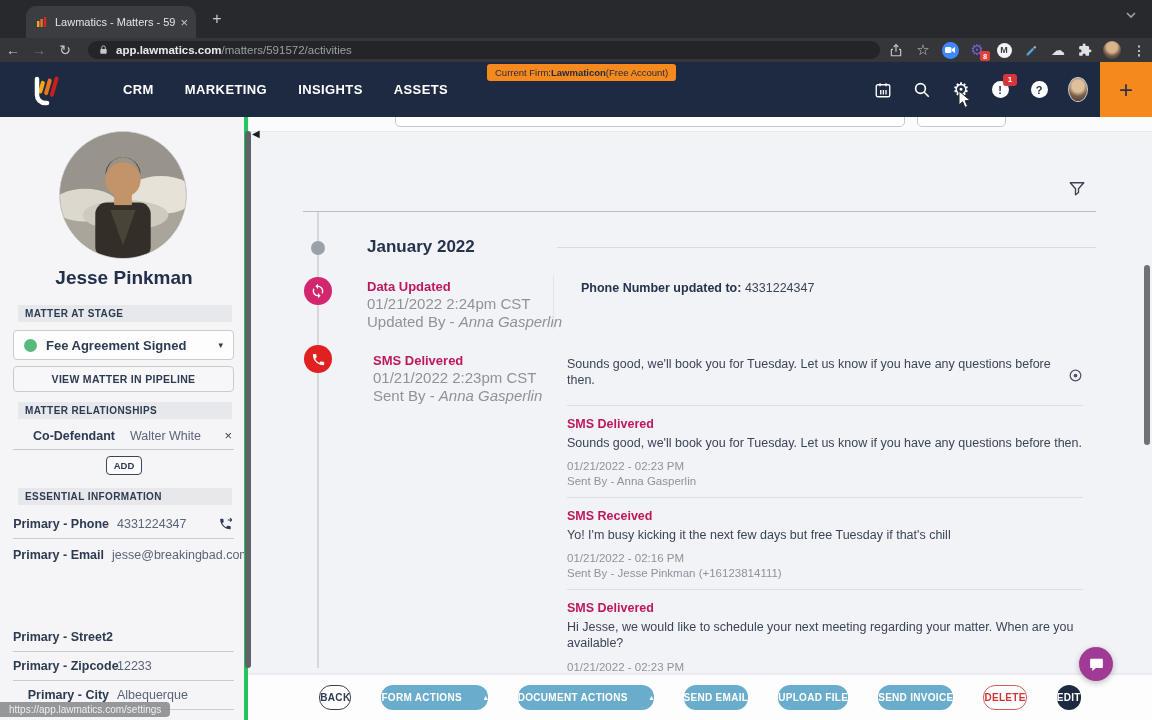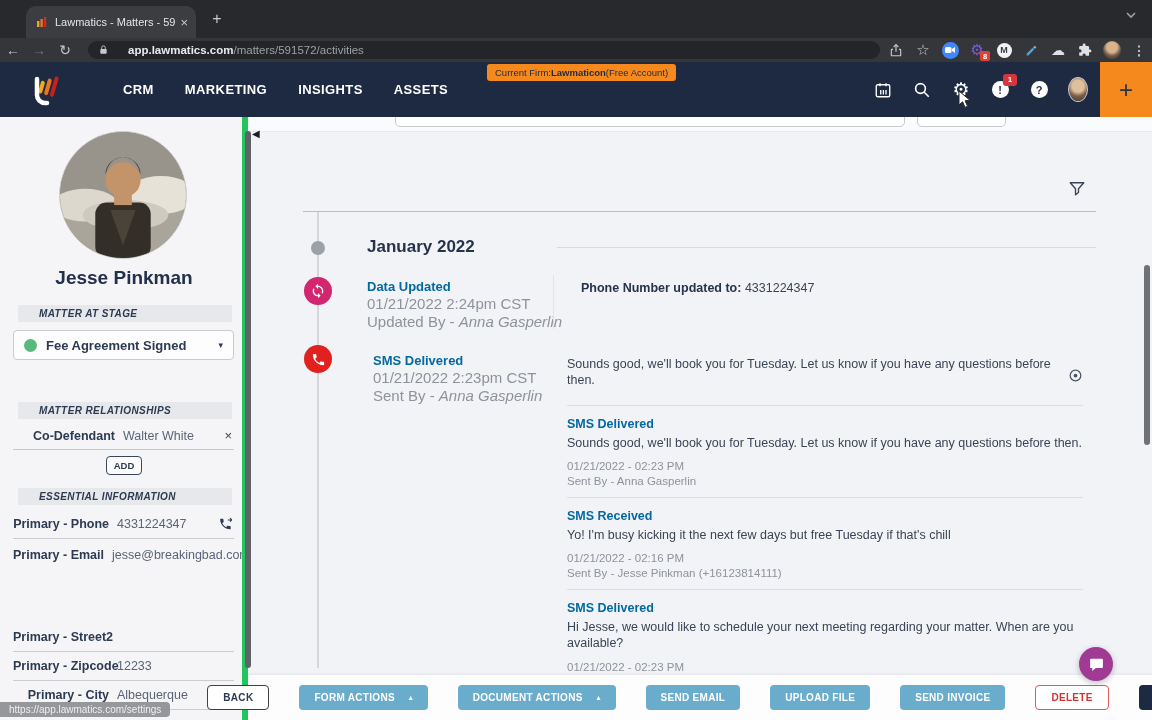--- a/index.html
+++ b/index.html
@@ -11,21 +11,21 @@
   .tabstrip { position:absolute; top:0; left:0; right:0; height:38px; background:#28292c; }
   .tab { position:absolute; left:26px; top:6px; width:170px; height:32px; background:#3b3d41; border-radius:10px 10px 0 0; display:flex; align-items:center; padding:0 8px 0 10px; }
   .tab-title { color:#e2e4e8; font-size:11px; white-space:nowrap; overflow:hidden; text-overflow:clip; width:122px; }
   .tab-close { color:#c7c9cd; font-size:13px; margin-left:4px; cursor:default; }
   .newtab-btn { position:absolute; left:208px; top:10px; color:#c7c9cd; font-size:16px; width:18px; text-align:center; }
   .win-chevron { position:absolute; left:1126px; top:12px; }
   .addrbar { position:absolute; top:38px; left:0; right:0; height:24px; background:#35363a; display:flex; align-items:center; }
   .nav-ico { color:#c6c8cc; font-size:14px; width:26px; text-align:center; }
   .nav-ico.dim { color:#717478; }
   .url-pill { position:absolute; left:88px; top:3px; width:792px; height:18px; background:#232528; border-radius:9px; display:flex; align-items:center; padding-left:10px; }
-  .url-domain { color:#e8eaed; font-size:11.5px; font-weight:bold;margin-left:12px; }
+  .url-domain { color:#e8eaed; font-size:11.5px; font-weight:bold; }
   .url-path { color:#9aa0a6; font-size:11.5px; }
   .ext-row { position:absolute; right:4px; top:0; height:24px; display:flex; align-items:center; gap:9px; }
   .ext { width:18px; height:18px; display:flex; align-items:center; justify-content:center; position:relative; }
   .ext-badge { position:absolute; right:-4px; bottom:-2px; background:#e04038; color:#fff; font-size:7.5px; font-weight:bold; min-width:10px; height:10px; border-radius:2px; display:flex; align-items:center; justify-content:center; padding:0 2px; }
   .ext-circle-blue { width:17px; height:17px; border-radius:50%; background:#4087fc; display:flex; align-items:center; justify-content:center; }
   .ext-circle-white { width:15px; height:15px; border-radius:50%; background:#f2f3f5; color:#3a3d42; font-size:9px; font-weight:bold; display:flex; align-items:center; justify-content:center; }
   .ext-gear { color:#7b5cd6; font-size:15px; }
   .ext-cloud { color:#dfe1e5; font-size:14px; }
   .browser-avatar { width:18px; height:18px; border-radius:50%; background:radial-gradient(circle at 50% 35%, #d9b38c 0 35%, #6b5647 60%, #3e332b 100%); }
   .kebab { color:#c6c8cc; font-size:13px; font-weight:bold; }
@@ -40,32 +40,32 @@
   .appbar-icons { position:absolute; right:64px; top:0; height:55px; display:flex; align-items:center; gap:19px; }
   .app-ico { position:relative; width:20px; height:20px; display:flex; align-items:center; justify-content:center; }
   .gear-glyph { color:#fff; font-size:19px; line-height:1; }
   .circle-ico { width:17px; height:17px; border-radius:50%; background:#fff; color:#1e2a41; font-weight:bold; font-size:11px; display:flex; align-items:center; justify-content:center; }
   .alert-badge { position:absolute; top:-6px; right:-7px; background:#d8353a; color:#fff; font-size:8px; font-weight:bold; min-width:14px; height:12px; border-radius:3px; display:flex; align-items:center; justify-content:center; }
   .appbar-avatar { width:25px; height:25px; border-radius:50%; background:radial-gradient(circle at 50% 35%, #e0c09a 0 34%, #7a5f4c 58%, #46382c 100%); border:1px solid #c9cdd4; }
   .add-btn { position:absolute; right:0; top:0; width:52px; height:55px; background:#f5891d; color:#263349; font-size:24px; display:flex; align-items:center; justify-content:center; cursor:pointer; }
   .cursor-arrow { position:absolute; left:958px; top:90px; z-index:40; }
 
   
-  .sidebar { position:absolute; left:0; top:117px; width:248px; height:603px; background:#f5f5f7; border-right:6px solid #22c55e; overflow:hidden; }
+  .sidebar { position:absolute; left:0; top:117px; width:248px; height:603px; background:#f5f5f7; border-right:4px solid #22c55e; overflow:hidden; }
   .profile-photo { position:absolute; left:59px; top:14px; width:128px; height:128px; border-radius:50%; overflow:hidden; border:1px solid #cfd0d4; background:#9a958d; }
   .profile-name { position:absolute; top:150px; left:0; width:248px; text-align:center; font-size:19px; font-weight:bold; color:#23304b; }
-  .side-section { position:absolute; left:18px; width:214px; height:17px; background:#e7e8eb; color:#2c3a52; font-size:10px; font-weight:bold; letter-spacing:.4px; line-height:17px; padding-left:21px;font-style:italic; }
+  .side-section { position:absolute; left:18px; width:214px; height:17px; background:#e7e8eb; color:#2c3a52; font-size:10px; font-weight:bold; letter-spacing:.4px; line-height:17px; padding-left:7px; }
   .stage-select { position:absolute; left:13px; top:213px; width:221px; height:30px; background:#fdfdfe; border:1px solid #c9cbcf; border-radius:4px; display:flex; align-items:center; padding:0 10px; cursor:pointer; }
   .stage-dot { width:13px; height:13px; border-radius:50%; background:#57b97c; margin-right:9px; }
   .stage-text { font-size:13px; font-weight:bold; color:#2c3a52; flex:1; }
   .stage-caret { font-size:9px; color:#2c3a52; }
   .pipeline-btn { position:absolute; left:13px; top:249px; width:221px; height:26px; background:#f7f7f9; border:1px solid #c9cbcf; border-radius:4px; font-size:10.5px; font-weight:bold; color:#2c3a52; display:flex; align-items:center; justify-content:center; letter-spacing:.3px; cursor:pointer; }
   .rel-row { position:absolute; left:13px; top:305px; width:221px; height:28px; border-bottom:1px solid #c6c8cc; display:flex; align-items:center; }
   .rel-role { font-size:12.5px; font-weight:bold; color:#2c3a52; margin-left:20px; }
-  .rel-name { font-size:12.5px; color:#5a6478; margin-left:8px; flex:1; }
+  .rel-name { font-size:12.5px; color:#5a6478; margin-left:15px; flex:1; }
   .rel-remove { font-size:13px; color:#3c3f46; margin-right:2px; cursor:pointer; }
   .add-rel-btn { position:absolute; left:106px; top:339px; width:36px; height:19px; border:1px solid #39465c; border-radius:4px; background:#fbfbfc; font-size:9.5px; font-weight:bold; color:#2c3a52; display:flex; align-items:center; justify-content:center; cursor:pointer; }
   .info-row { position:absolute; left:13px; width:221px; height:29px; border-bottom:1px solid #cbccd0; display:flex; align-items:center; }
   .info-row.noline { border-bottom:none; }
   .info-label { width:96px; text-align:right; font-size:12.5px; font-weight:bold; color:#2c3a52; white-space:nowrap; }
   .info-value { margin-left:8px; font-size:12.5px; color:#5a6478; flex:1; white-space:nowrap; }
   .side-scroll { position:absolute; left:245px; top:131px; width:6px; height:537px; background:#5f6267; border-radius:3px; z-index:15; }
   .collapse-tab { position:absolute; left:252px; top:128px; font-size:10px; color:#1c1c1e; z-index:16; cursor:pointer; }
 
   
@@ -77,43 +77,43 @@
   .panel-title { position:absolute; left:54px; top:55px; font-size:20px; font-weight:bold; color:#26334d; }
   .filter-ico { position:absolute; left:819px; top:62px; cursor:pointer; }
   .title-divider { position:absolute; left:54px; top:94px; width:793px; height:1px; background:#b9bcc3; }
   .tl-vline { position:absolute; left:68px; top:95px; width:2px; height:456px; background:#d5d7db; }
   .month-dot { position:absolute; left:62px; top:124px; width:14px; height:14px; border-radius:50%; background:#9ba1ab; }
   .month-label { position:absolute; left:118px; top:120px; font-size:17px; font-weight:bold; color:#26334d; }
   .month-line { position:absolute; left:308px; top:130px; width:539px; height:1px; background:#d9dbdf; }
   .tl-icon { position:absolute; left:55px; width:28px; height:28px; border-radius:50%; display:flex; align-items:center; justify-content:center; }
   .tl-pink { top:160px; background:#d2266e; }
   .tl-red { top:228px; background:#e12020; }
-  .entry-title { font-size:13px; font-weight:bold; color:#0369a1; }
+  .entry-title { font-size:13px; font-weight:bold; color:#be185d; }
   .entry-meta { font-size:15px; color:#8d929c; margin-top:1px; }
   .entry-meta .it { font-style:italic; }
   .entry1-left { position:absolute; left:118px; top:162px; }
   .entry1-sep { position:absolute; left:304px; top:158px; width:1px; height:54px; background:#e2e3e7; }
   .entry1-right { position:absolute; left:332px; top:164px; font-size:12.5px; color:#3a4456; }
   .entry1-right .b { font-weight:bold; color:#26334d; }
   .entry2-left { position:absolute; left:124px; top:236px; }
   .sms-card { position:absolute; left:318px; top:239px; width:516px; }
   .sms-preview { position:relative; padding:0 26px 16px 0; border-bottom:1px solid #dcdee2; }
   .sms-msg { font-size:12.5px; color:#3a4456; line-height:1.3; }
   .eye-btn { position:absolute; right:0; top:12px; cursor:pointer; }
   .sms-sub { padding:11px 0 10px 0; border-bottom:1px solid #dcdee2; }
   .sms-sub:last-child { border-bottom:none; }
   .sms-sub .entry-title { margin-bottom:4px; font-size:12.5px; }
   .sms-ts { font-size:11.5px; color:#8d929c; margin-top:9px; }
   .sms-by { font-size:11.5px; color:#8d929c; margin-top:3px; }
 
   
   .footerbar { position:absolute; left:248px; right:0; bottom:0; height:45px; background:#fdfdfe; box-shadow:0 -1px 3px rgba(0,0,0,.06); display:flex; align-items:center; justify-content:center; gap:30px; z-index:10; }
-  .fbtn { height:25px; border-radius:4px; font-size:10px; font-weight:bold; letter-spacing:.3px; display:flex; align-items:center; justify-content:center; padding:0 15px; cursor:pointer; white-space:nowrap; font-family:"Liberation Sans",sans-serif; }
+  .fbtn { height:25px; border-radius:12px; font-size:10px; font-weight:bold; letter-spacing:.3px; display:flex; align-items:center; justify-content:center; padding:0 0; cursor:pointer; white-space:nowrap; font-family:"Liberation Sans",sans-serif; }
   .fbtn-back { background:#fff; border:1px solid #3f4046; color:#2c3a52; }
-  .fbtn-teal { background:#6aaccb; border:none; color:#fff; gap:14px; }
+  .fbtn-teal { background:#6aaccb; border:none; color:#fff; gap:22px; }
   .fbtn-teal .caret { font-size:7px; }
   .fbtn-delete { background:#fff; border:1px solid #dd5a5a; color:#cf3434; }
   .fbtn-edit { background:#1e2a41; border:none; color:#fff; }
 
   
   .chat-bubble { position:absolute; left:1079px; top:647px; width:34px; height:34px; border-radius:50%; background:#a13a94; display:flex; align-items:center; justify-content:center; box-shadow:0 2px 6px rgba(0,0,0,.25); z-index:30; cursor:pointer; }
   .status-tooltip { position:absolute; left:0; bottom:3px; height:15px; background:rgba(140,142,146,.92); color:#eef0f3; font-size:10px; line-height:15px; padding:0 9px; border-radius:0 4px 4px 0; z-index:35; }
   .page-scroll { position:absolute; left:1144px; top:265px; width:6px; height:180px; background:#6e7176; border-radius:3px; z-index:25; }
 </style>
 </head>
@@ -263,20 +263,21 @@
       </svg>
     </div>
     <div class="profile-name">Jesse Pinkman</div>
 
     <div class="side-section" style="top:188px">MATTER AT STAGE</div>
     <div class="stage-select">
       <span class="stage-dot"></span>
       <span class="stage-text">Fee Agreement Signed</span>
       <span class="stage-caret">▾</span>
     </div>
+    <div class="pipeline-btn">VIEW MATTER IN PIPELINE</div>
 
     <div class="side-section" style="top:285px">MATTER RELATIONSHIPS</div>
     <div class="rel-row">
       <span class="rel-role">Co-Defendant</span>
       <span class="rel-name">Walter White</span>
       <span class="rel-remove">×</span>
     </div>
     <div class="add-rel-btn">ADD</div>
 
     <div class="side-section" style="top:371px">ESSENTIAL INFORMATION</div>

